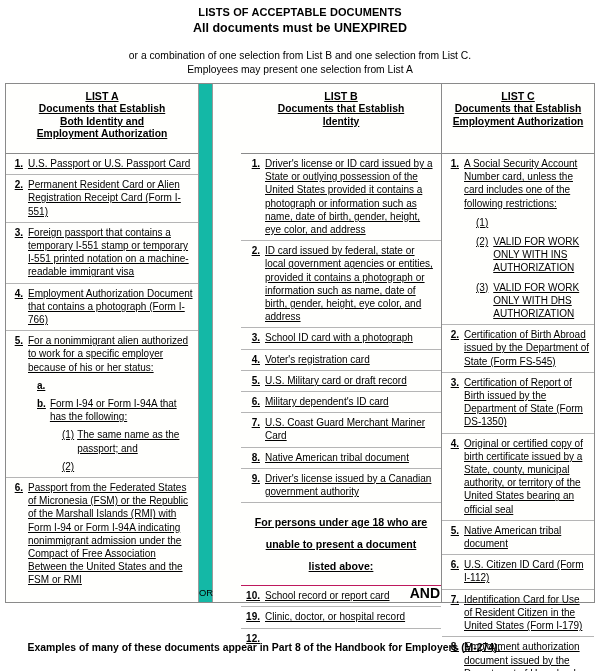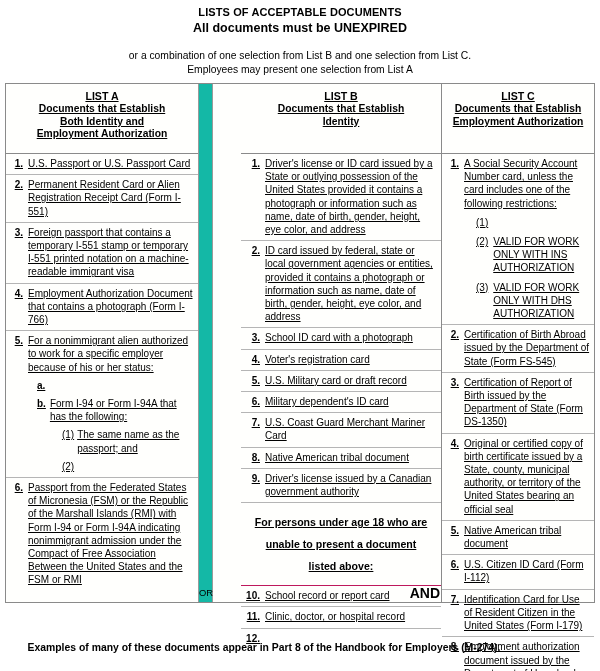--- a/index.html
+++ b/index.html
@@ -363,21 +363,21 @@
             <div class="txt">Driver's license issued by a Canadian government authority</div>
           </div>
 
           <div class="banner">For persons under age 18 who are unable to present a document listed above:</div>
 
           <div class="item">
             <div class="num">10.</div>
             <div class="txt">School record or report card</div>
           </div>
           <div class="item">
-            <div class="num">11.</div>
+            <div class="num">19.</div>
             <div class="txt">Clinic, doctor, or hospital record</div>
           </div>
           <div class="item">
             <div class="num">12.</div>
           </div>
 
         </div>
       </div>
 
       <div class="sep-and">

